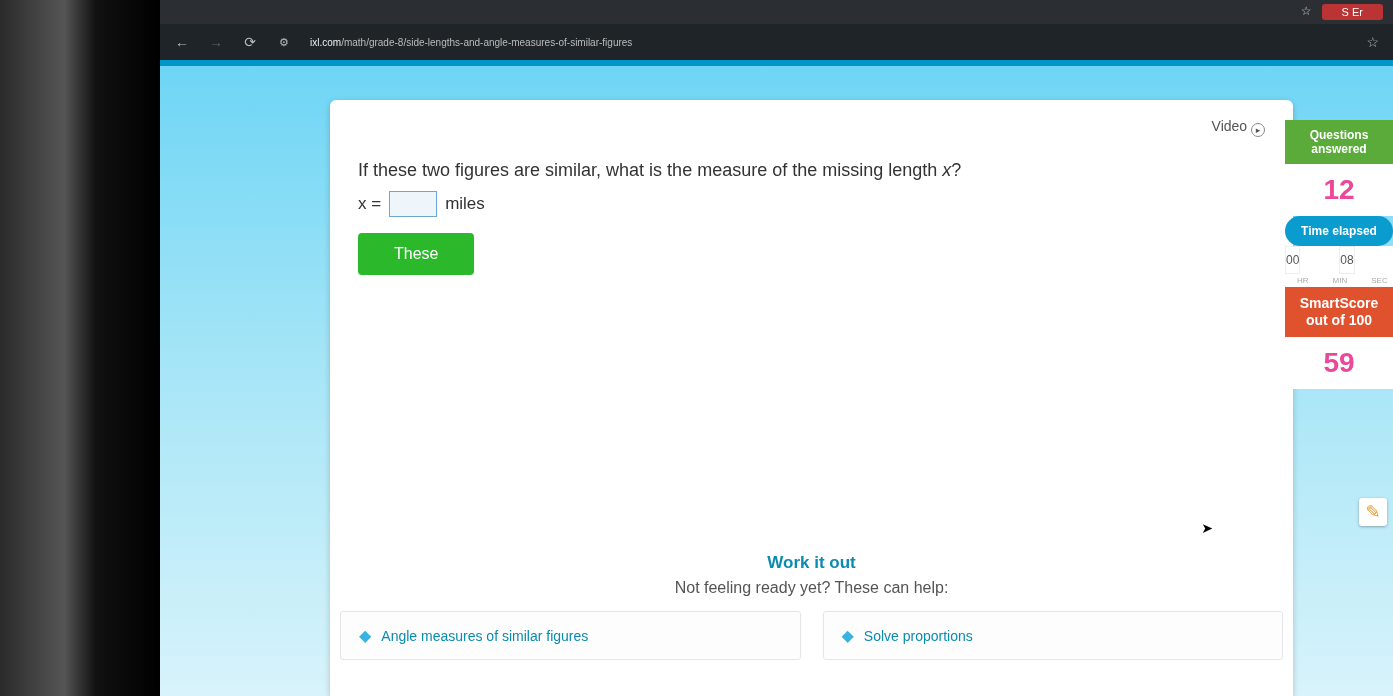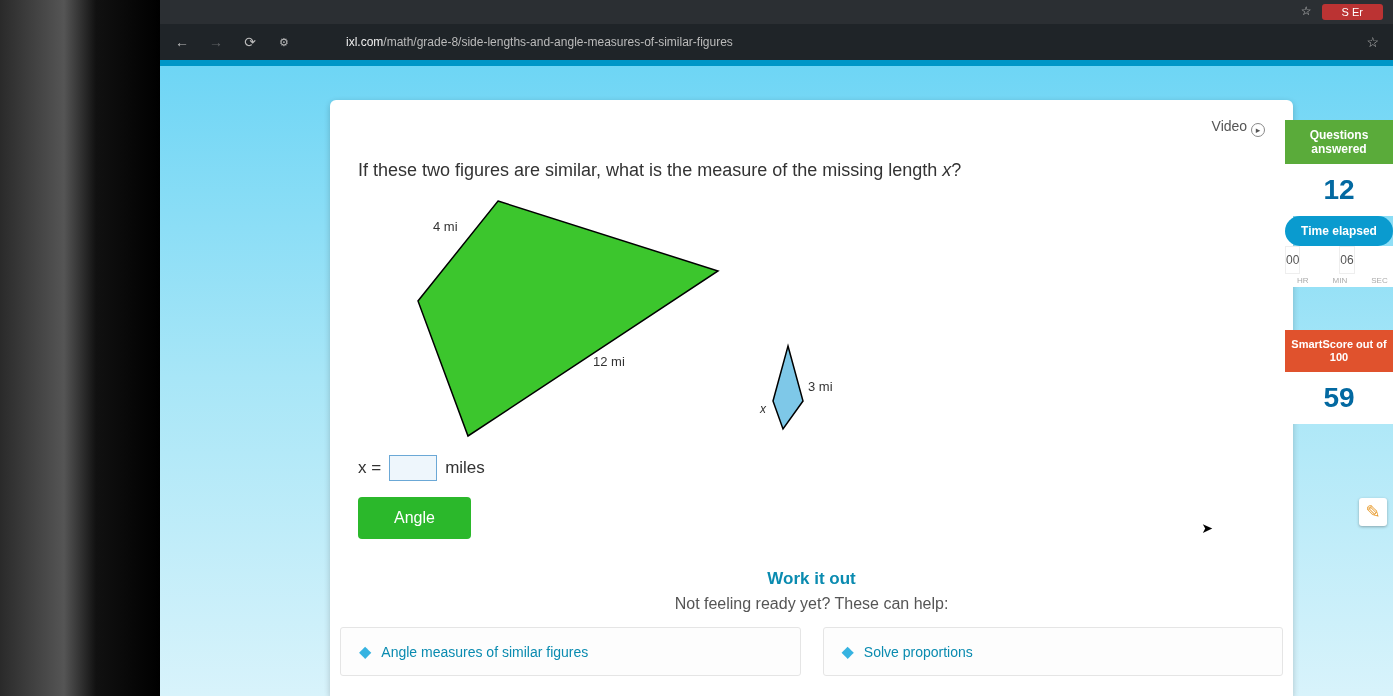--- a/index.html
+++ b/index.html
@@ -4,48 +4,48 @@
 <style>
 * { margin:0; padding:0; box-sizing:border-box; font-family:Arial,Helvetica,sans-serif; }
 body { width:1393px; height:696px; background:#000; overflow:hidden; position:relative; }
 .monitor-bezel { position:absolute; left:0; top:0; width:160px; height:100%; background:linear-gradient(90deg,#2a2a2a 0%,#555 40%,#111 60%,#000 100%); }
 .browser { position:absolute; left:160px; right:0; top:0; height:100%; background:#1f2428; }
 .tabstrip { height:24px; background:#2b2f33; display:flex; align-items:center; padding:0 10px; }
 .tabstrip .actions { margin-left:auto; display:flex; gap:10px; color:#ccc; font-size:12px; }
 .tabstrip .s-btn { background:#b33; color:#fff; padding:2px 20px; border-radius:3px; font-size:11px; }
 .addrbar { height:36px; background:#1f2428; display:flex; align-items:center; gap:18px; padding:0 14px; color:#bbb; }
 .addrbar .nav-icon { width:16px; text-align:center; font-size:14px; cursor:pointer; }
-.addrbar .url { color:#bbb; font-size:12px;margin-left:36px; }
+.addrbar .url { color:#bbb; font-size:10px; }
 .addrbar .url .host { color:#eee; }
 .addrbar .star { margin-left:auto; font-size:14px; }
 .viewport { position:absolute; left:0; right:0; top:60px; bottom:0; background:linear-gradient(180deg,#6dd5f5 0%,#a8e6f7 50%,#d8f3fb 100%); }
 .viewport .topline { position:absolute; top:0; left:0; right:0; height:6px; background:#0096c7; }
 .card { position:absolute; left:170px; top:40px; right:100px; bottom:0; background:#fff; border-radius:6px 6px 0 0; box-shadow:0 2px 6px rgba(0,0,0,.2); padding:30px 28px 0; }
 .video-link { position:absolute; right:28px; top:18px; color:#555; font-size:14px; cursor:pointer; }
 .video-link .circ { display:inline-block; border:1px solid #888; border-radius:50%; width:14px; height:14px; vertical-align:-2px; text-align:center; font-size:9px; line-height:13px; }
 .question { color:#333; font-size:18px; margin:30px 0 10px; }
 .question i { font-style:italic; }
 .figure-area { position:relative; height:260px; }
 .figure-area svg { position:absolute; }
 .answer-row { display:flex; align-items:center; gap:8px; font-size:17px; color:#333; margin-top:4px; }
 .answer-row input { width:48px; height:26px; border:1px solid #6ba8d6; background:#eef6fc; text-align:center; font-size:15px; }
 .submit-btn { margin-top:16px; background:#2bb82b; color:#fff; border:none; padding:12px 36px; font-size:16px; border-radius:4px; cursor:pointer; }
-.help-area { position:absolute; left:0; right:0; bottom:0; text-align:center; padding:10px 0 20px; }
+.help-area { position:absolute; left:0; right:0; bottom:0; text-align:center; padding:10px 0 36px; }
 .help-area .wio { color:#0a8bb0; font-size:17px; font-weight:bold; cursor:pointer; }
 .help-area .nfy { color:#555; font-size:16px; margin:6px 2px 14px; }
 .help-cards { display:flex; gap:22px; padding:0 10px; }
 .help-card { flex:1; background:#fdfdfd; border:1px solid #e5e5e5; border-radius:3px; padding:14px 18px; text-align:left; color:#0a8bb0; font-size:14px; display:flex; align-items:center; gap:10px; cursor:pointer; }
 .help-card .gem { color:#36b3e1; font-size:16px; }
 .side-panel { position:absolute; right:0; top:60px; width:108px; font-size:12px; color:#fff; text-align:center; }
 .sp-box { background:#fff; color:#333; }
 .sp-head { padding:8px 4px; font-weight:bold; font-size:12px; }
 .sp-head.green { background:#5aab3a; color:#fff; }
 .sp-head.blue { background:#0a9bcf; color:#fff;border-radius:15px; }
-.sp-head.orange { background:#e0522d; color:#fff; font-size:11px; line-height:1.2;margin-top:43px; }
-.sp-big { font-size:28px; font-weight:bold; padding:10px 2px; color:#0369a1; }
+.sp-head.orange { background:#e0522d; color:#fff; font-size:14px; line-height:1.2; }
+.sp-big { font-size:28px; font-weight:bold; padding:10px 2px; color:#ec4899; }
 .sp-time-row { display:flex;gap:39px; }
 .sp-time-row .c { flex:1; border:1px solid #eee; padding:6px 0; font-size:12px; color:#555; }
 .sp-tiny { display:flex; }
 .sp-tiny .c { flex:1; font-size:8px; color:#aaa; padding:2px 12px; }
 .pencil { position:absolute; right:6px; bottom:170px; width:28px; height:28px; background:#fff; border-radius:3px; display:flex; align-items:center; justify-content:center; color:#e89b2d; font-size:18px; cursor:pointer; box-shadow:0 1px 3px rgba(0,0,0,.3); }
 .cursor-ptr { position:absolute; right:180px; top:460px; color:#000; font-size:14px; pointer-events:none; }
 </style>
 </head>
 <body>
 
@@ -72,40 +72,28 @@
 
     <div class="card">
       <div class="video-link">
         <span>Video</span> <span class="circ">▸</span>
       </div>
 
       <div class="question">
         <span>If these two figures are similar, what is the measure of the missing length </span><i>x</i><span>?</span>
       </div>
 
-      <div class="figure-area">
-        <svg width="360" height="260" style="left:20px;top:0">
-          <polygon points="120,10 340,80 90,245 40,110" fill="#3cc62d" stroke="#000" stroke-width="1.5"></polygon>
-          <text x="55" y="40" font-size="13" fill="#333">4 mi</text>
-          <text x="215" y="175" font-size="13" fill="#333">12 mi</text>
-        </svg>
-        <svg width="120" height="120" style="left:390px;top:150">
-          <polygon points="40,5 55,60 35,88 25,60" fill="#7ec8e8" stroke="#000" stroke-width="1.5"></polygon>
-          <text x="60" y="50" font-size="13" fill="#333">3 mi</text>
-          <text x="12" y="72" font-size="12" fill="#333" font-style="italic">x</text>
-        </svg>
-      </div>
 
       <div class="answer-row">
         <span>x =</span>
         <input type="text" style="">
         <span>miles</span>
       </div>
 
-      <button class="submit-btn">Angle</button>
+      <button class="submit-btn">These</button>
 
       <div class="help-area">
         <div class="wio">Work it out</div>
         <div class="nfy">Not feeling ready yet? These can help:</div>
         <div class="help-cards">
           <div class="help-card">
             <span class="gem">◆</span>
             <span>Angle measures of similar figures</span>
           </div>
           <div class="help-card">
@@ -116,21 +104,21 @@
       </div>
     </div>
 
     <div class="side-panel">
       <div class="sp-head green">Questions answered</div>
       <div class="sp-box sp-big">12</div>
       <div class="sp-head blue">Time elapsed</div>
       <div class="sp-box">
         <div class="sp-time-row">
           <div class="c">00</div>
-          <div class="c">06</div>
+          <div class="c">08</div>
           <div class="c">09</div>
         </div>
         <div class="sp-tiny">
           <div class="c">HR</div>
           <div class="c">MIN</div>
           <div class="c">SEC</div>
         </div>
       </div>
       <div class="sp-head orange">SmartScore out of 100</div>
       <div class="sp-box sp-big">59</div>

